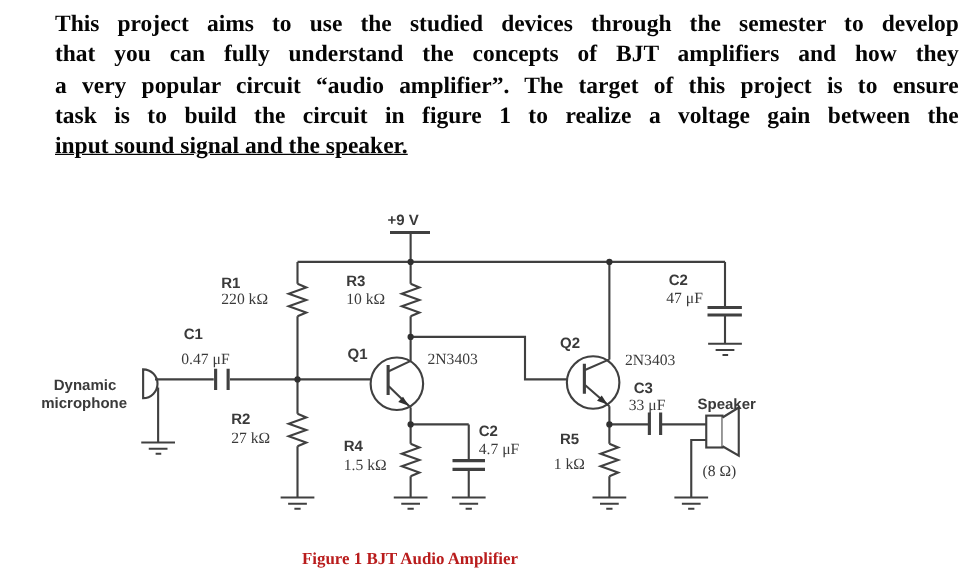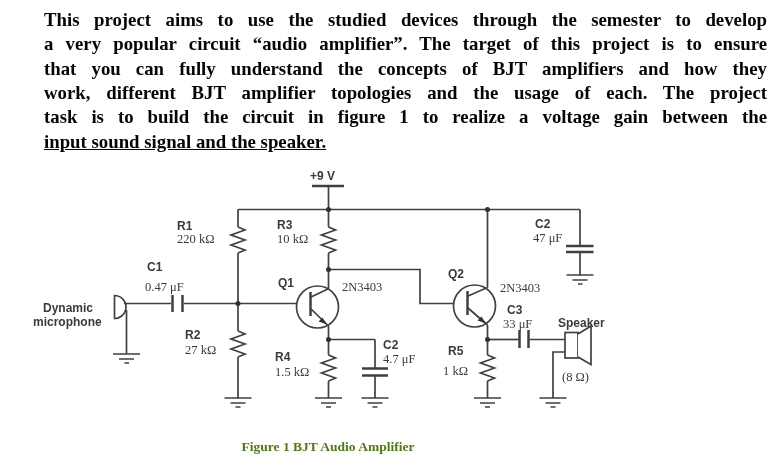--- a/index.html
+++ b/index.html
@@ -3,39 +3,38 @@
 <meta charset="utf-8">
 <style>
   html,body{margin:0;padding:0;background:#fff;}
   .page{position:relative;width:780px;height:467px;background:#ffffff;overflow:hidden;
         font-family:"Liberation Serif", serif;}
   .para{position:absolute;left:13px;top:8px;width:754px;color:#050505;
         font-weight:bold;font-size:18.8px;line-height:24.35px;}
   .jline{text-align:justify;text-align-last:justify;margin-left:31px;}
   .jline.last{text-align-last:left;text-decoration:underline;}
   .caption{position:absolute;left:0;top:439px;width:656px;text-align:center;
-           font-weight:bold;font-size:13.5px;color:#4d7c0f;}
+           font-weight:bold;font-size:13.5px;color:#b91c1c;}
   svg.schem{position:absolute;left:0;top:0;}
   .wire{stroke:#404040;stroke-width:1.7;fill:none;stroke-linecap:butt;}
   .thick{stroke:#404040;stroke-width:2.5;fill:none;}
   .dot{fill:#303030;stroke:none;}
   .dev{stroke:#404040;stroke-width:1.7;fill:#ffffff;}
   .lblsans{font-family:"Liberation Sans",sans-serif;font-weight:bold;font-size:12px;fill:#3a3a3a;}
   .lblser{font-family:"Liberation Serif",serif;font-size:12.5px;fill:#3a3a3a;}
 </style>
 </head>
 <body>
 
 <div class="page">
 
   <div class="para">
     <div class="jline">This project aims to use the studied devices through the semester to develop</div>
+    <div class="jline">that you can fully understand the concepts of BJT amplifiers and how they</div>
     <div class="jline">a very popular circuit “audio amplifier”. The target of this project is to ensure</div>
-    <div class="jline">that you can fully understand the concepts of BJT amplifiers and how they</div>
-    <div class="jline">work, different BJT amplifier topologies and the usage of each. The project</div>
     <div class="jline">task is to build the circuit in figure 1 to realize a voltage gain between the</div>
     <div class="jline last">input sound signal and the speaker.</div>
   </div>
 
   <svg class="schem" width="780" height="467" viewBox="0 0 780 467">
 
     <g>
       <text class="lblsans" x="310" y="180">+9 V</text>
       <path class="thick" d="M312 186 H344"></path>
       <path class="wire" d="M328.5 186 V209.5"></path>

